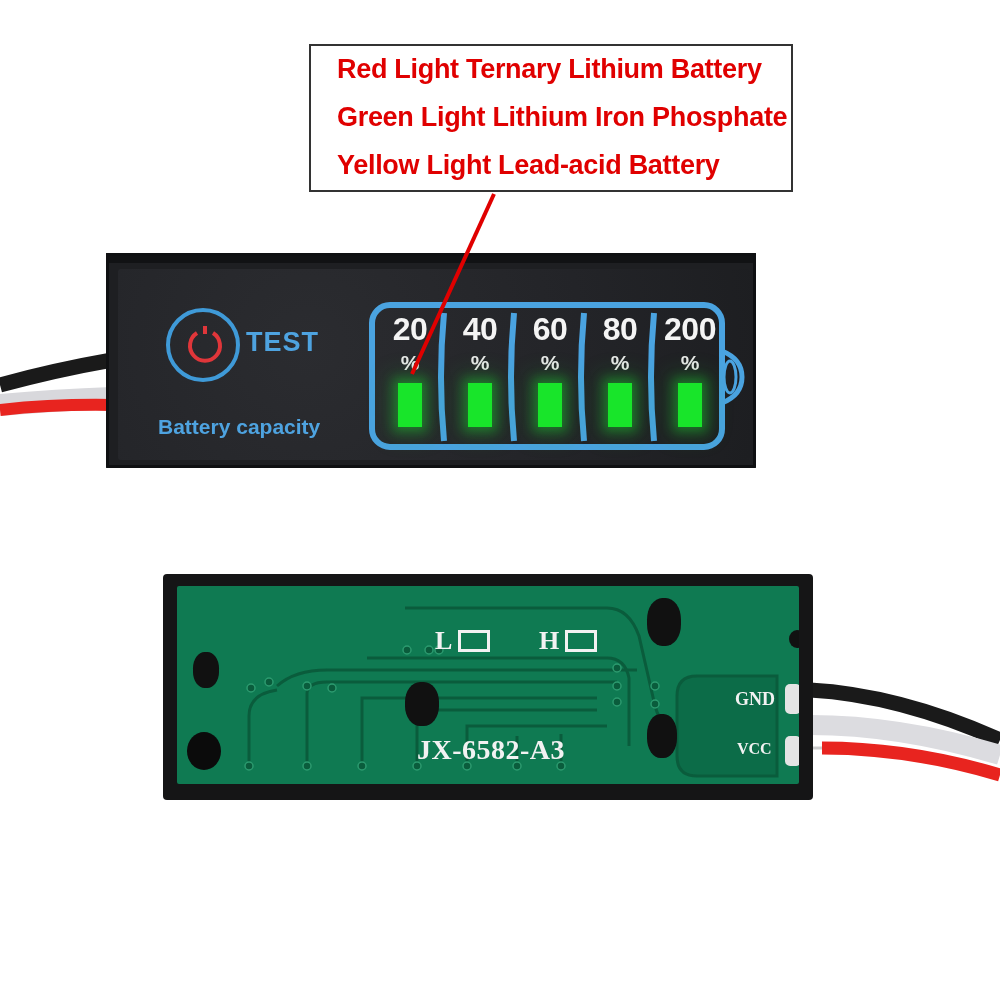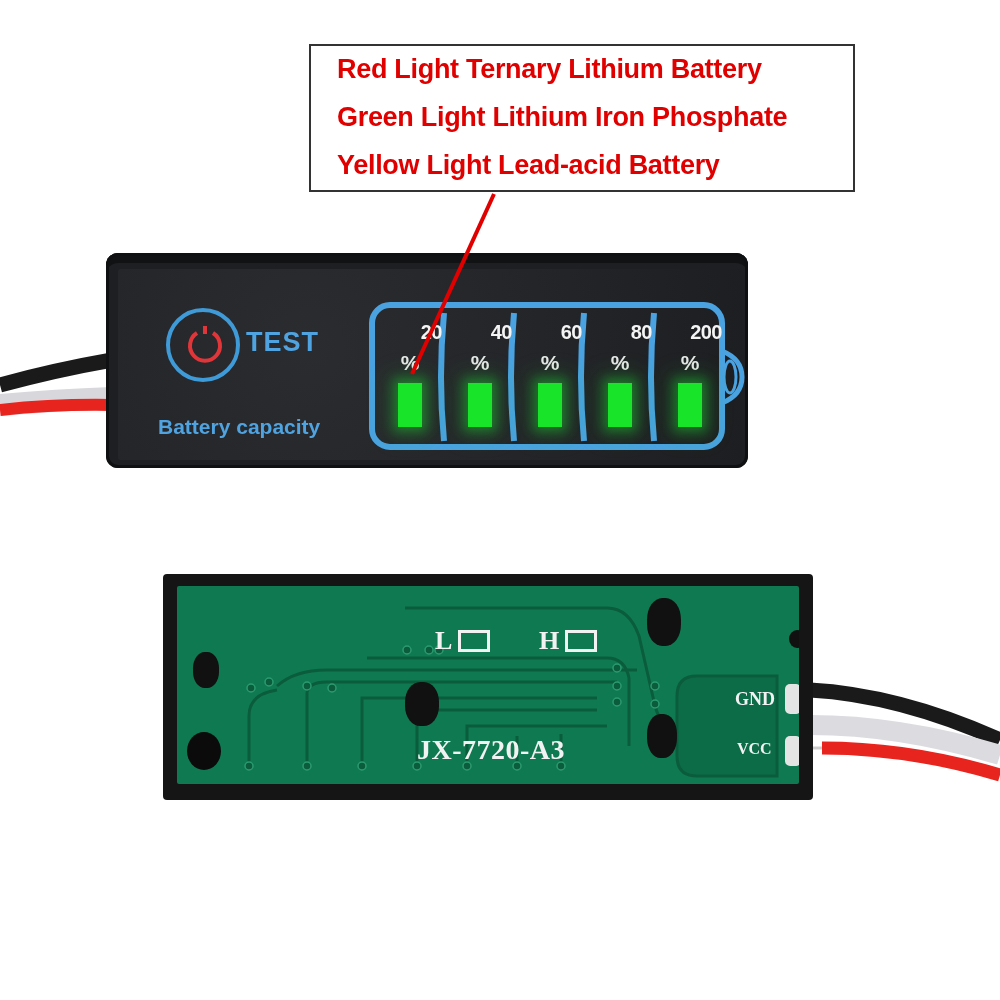--- a/index.html
+++ b/index.html
@@ -1,51 +1,51 @@
 <!DOCTYPE html>
 <html><head>
 <meta charset="utf-8">
 <style>
   html, body { margin:0; padding:0; }
   body { width:1000px; height:1000px; background:#ffffff; position:relative; overflow:hidden;
          font-family:"Liberation Sans", sans-serif; }
 
   
-  .callout { position:absolute; left:309px; top:44px; width:546px; height:148px;
+  .callout { position:absolute; left:309px; top:44px; width:484px; height:148px;
              background:#fff; border:2px solid #333; box-sizing:border-box; }
   .callout-line { position:absolute; left:26px; font-weight:bold; font-size:27px;
                   color:#e00000; letter-spacing:-0.3px; white-space:nowrap; }
   .callout-line.l1 { top:8px; }
   .callout-line.l2 { top:56px; }
   .callout-line.l3 { top:104px; }
   .pointer { position:absolute; left:0; top:0; width:1000px; height:1000px; pointer-events:none; }
 
   
   .wires { position:absolute; left:0; top:0; width:1000px; height:1000px; pointer-events:none; }
 
   
   .front { position:absolute; left:106px; top:253px; width:642px; height:215px;
-           background:#1e1f22; border-radius:12px;
-           box-shadow: inset 0 0 0 3px #0f1012, inset 0 10px 0 0 #111214; }
+           background:#1e1f22; border-radius:1px;
+           box-shadow: inset 0 0 0 3px #0f1012, inset 0 10px 0 0 #111214; padding-left: 8px; }
   .front-face { position:absolute; left:12px; top:16px; right:6px; bottom:8px;
                 background:
                   radial-gradient(circle at 30% 40%, #2b2c30 0%, #232428 60%, #1d1e21 100%);
                 border-radius:3px; }
   .power-ring { position:absolute; left:48px; top:39px; width:74px; height:74px;
                 border:4px solid #3f9ad8; border-radius:50%; box-sizing:border-box; }
   .power-icon { position:absolute; left:14px; top:12px; width:42px; height:42px; }
   .test-label { position:absolute; left:128px; top:58px; font-size:27px; font-weight:bold;
                 color:#4ea3e0; letter-spacing:1px; }
   .cap-label { position:absolute; left:40px; top:146px; font-size:21px; font-weight:bold;
                color:#4ea3e0; }
 
   .batt { position:absolute; left:250px; top:30px; width:382px; height:156px; }
   .cell { position:absolute; top:12px; width:64px; height:130px; }
-  .cell-num { position:absolute; left:0; width:100%; top:10px; text-align:right;
-              color:#f4f4f4; font-size:20px; font-weight:bold; letter-spacing:-0.5px; }
+  .cell-num { position:absolute; left:0; width:100%; top:0; text-align:center;
+              color:#f4f4f4; font-size:32px; font-weight:bold; letter-spacing:-0.5px; }
   .cell-pct { position:absolute; left:0; width:100%; top:40px; text-align:center;
               color:#e8e8e8; font-size:21px; font-weight:bold; }
   .cell-led { position:absolute; left:20px; top:72px; width:24px; height:44px;
               background:#18e52a;
               box-shadow: 0 0 10px 5px rgba(30,220,50,0.35), 0 0 22px 10px rgba(30,200,50,0.18); }
 
   
   .back { position:absolute; left:163px; top:574px; width:650px; height:226px;
           background:#151516; border-radius:4px; }
   .pcb { position:absolute; left:14px; top:12px; width:622px; height:198px;
@@ -178,19 +178,19 @@
     <div class="blob" style="left:228px;top:96px;width:34px;height:44px;"></div>
     <div class="blob" style="left:470px;top:12px;width:34px;height:48px;"></div>
     <div class="blob" style="left:470px;top:128px;width:30px;height:44px;"></div>
     <div class="blob" style="left:10px;top:146px;width:34px;height:38px;border-radius:50%;background:#0b0b0b;"></div>
     <div class="blob" style="left:612px;top:44px;width:16px;height:18px;border-radius:50%;"></div>
 
     <div class="silk L">L</div>
     <div class="jumper lj"></div>
     <div class="silk H">H</div>
     <div class="jumper hj"></div>
-    <div class="silk model">JX-7720-A3</div>
+    <div class="silk model">JX-6582-A3</div>
     <div class="silk gnd">GND</div>
     <div class="silk vcc">VCC</div>
     <div style="position:absolute;left:608px;top:98px;width:16px;height:30px;background:#e4e4e4;border-radius:5px;"></div>
     <div style="position:absolute;left:608px;top:150px;width:16px;height:30px;background:#e4e4e4;border-radius:5px;"></div>
   </div>
 </div>
 
 </body></html>

